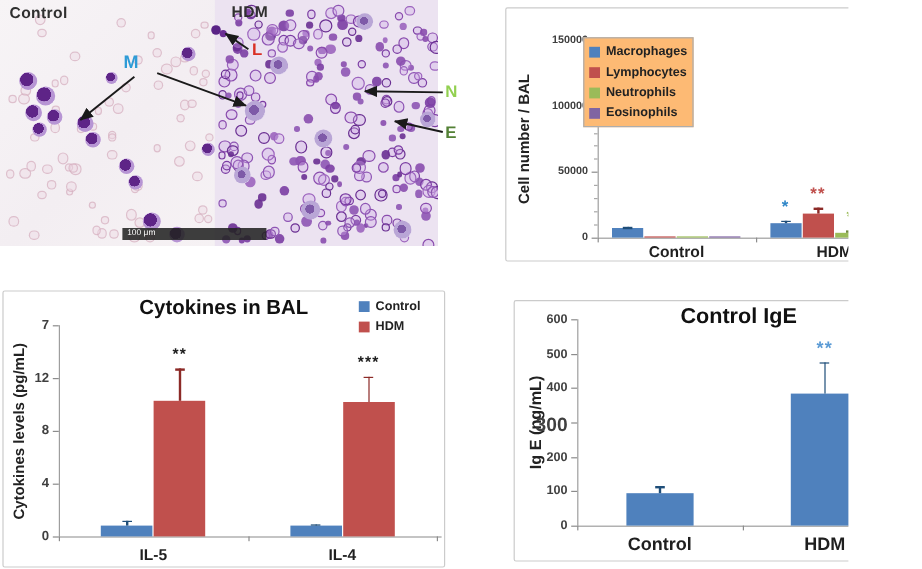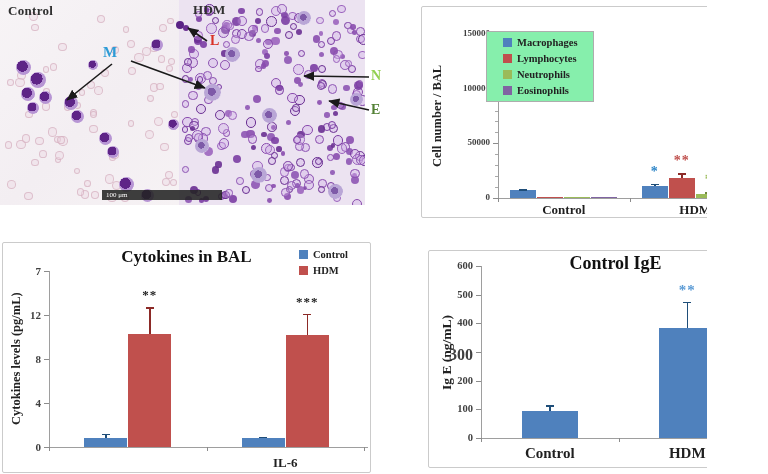--- a/index.html
+++ b/index.html
@@ -1,17 +1,17 @@
 <!DOCTYPE html>
 <html><head>
 <meta charset="utf-8">
 <style>
   html,body{margin:0;padding:0;background:#ffffff;}
   #page{position:relative;width:707px;height:474px;background:#ffffff;
-        font-family:Liberation Serif, serif;overflow:hidden;}
+        font-family:Liberation Sans, sans-serif;overflow:hidden;}
 
   
   #micrograph{position:absolute;left:0;top:0;width:365px;height:231px;}
   #photo{position:absolute;left:0;top:0;width:365px;height:205px;overflow:hidden;background:#f5f2f4;}
   #control-half{position:absolute;left:0;top:0;width:179px;height:205px;
      background:linear-gradient(135deg,#f7f4f6 0%,#f3eef2 55%,#f6f2f4 100%);}
   #hdm-half{position:absolute;left:179px;top:0;width:186px;height:205px;background:#ece3f1;}
   .cell{position:absolute;border-radius:50%;}
   .photo-label{position:absolute;font-weight:bold;font-size:13px;color:#2f2f2f;z-index:6;letter-spacing:.3px;}
   .marker-label{position:absolute;font-weight:bold;z-index:7;}
@@ -40,21 +40,21 @@
   #panel-ige .chart-ylabel{left:10px;top:15px;height:172px;font-size:13.5px;}
 
   .axis-line{position:absolute;background:#9e9e9e;}
   .tick-mark{position:absolute;background:#8c8c8c;}
   .tick-label{position:absolute;font-weight:bold;color:#3f3f3f;text-align:right;}
   .cat-label{position:absolute;font-weight:bold;color:#1f1f1f;text-align:center;}
   .bar{position:absolute;}
   .whisker-line{position:absolute;}
   .sig{position:absolute;font-weight:bold;text-align:center;letter-spacing:1px;}
   .legend-box{position:absolute;display:flex;flex-direction:column;gap:5px;}
-  .legend-box.boxed{background:#86efac;border:1px solid #adadad;padding:5px 16px;}
+  .legend-box.boxed{background:#fdba74;border:1px solid #adadad;padding:5px 4px;}
   .legend-row{display:flex;align-items:center;gap:5px;}
   .legend-swatch{width:9px;height:9px;flex:0 0 auto;}
   .legend-label{font-weight:bold;font-size:10.5px;color:#222;white-space:nowrap;}
 </style>
 </head>
 <body>
 
 <div id="page">
 
   <section id="micrograph">
@@ -515,28 +515,29 @@
       <div class="tick-label" style="left: -2px; top: 154px; width: 40px; font-size: 11px;">4</div>
       <div class="tick-mark" style="left: 41px; top: 116px; width: 5px; height: 1px;"></div>
       <div class="tick-label" style="left: -2px; top: 110px; width: 40px; font-size: 11px;">8</div>
       <div class="tick-mark" style="left: 41px; top: 72px; width: 5px; height: 1px;"></div>
       <div class="tick-label" style="left: -2px; top: 66px; width: 40px; font-size: 11px;">12</div>
       <div class="tick-mark" style="left: 41px; top: 28px; width: 5px; height: 1px;"></div>
       <div class="tick-label" style="left: -2px; top: 22px; width: 40px; font-size: 11px;">7</div>
       <div class="tick-mark" style="left: 46px; top: 204px; width: 1px; height: 4px;"></div>
       <div class="tick-mark" style="left: 203.5px; top: 204px; width: 1px; height: 4px;"></div>
       <div class="tick-mark" style="left: 361px; top: 204px; width: 1px; height: 4px;"></div>
+      <div class="cat-label" style="left: 69.75px; top: 212px; width: 110px; font-size: 13px;">IL-5</div>
       <div class="bar" style="left: 81.25px; top: 195.2px; width: 43px; height: 8.8px; background: rgb(79, 129, 189);"></div>
       <div class="whisker-line" style="left: 102px; top: 190.8px; width: 1.5px; height: 4.4px; background: rgb(31, 78, 121);"></div>
       <div class="whisker-line" style="left: 98.75px; top: 190.8px; width: 8px; height: 1.5px; background: rgb(31, 78, 121);"></div>
       <div class="bar" style="left: 125.25px; top: 90.7px; width: 43px; height: 113.3px; background: rgb(192, 80, 77);"></div>
       <div class="whisker-line" style="left: 146px; top: 64.3px; width: 1.5px; height: 26.4px; background: rgb(140, 42, 39);"></div>
       <div class="whisker-line" style="left: 142.75px; top: 64.3px; width: 8px; height: 1.5px; background: rgb(140, 42, 39);"></div>
       <div class="sig" style="left: 130.75px; top: 44.3px; width: 32px; font-size: 13px; color: rgb(28, 28, 28);">**</div>
-      <div class="cat-label" style="left: 227.25px; top: 212px; width: 110px; font-size: 13px;">IL-6</div>
+      <div class="cat-label" style="left: 227.25px; top: 212px; width: 110px; font-size: 13px;">IL-4</div>
       <div class="bar" style="left: 238.75px; top: 195.2px; width: 43px; height: 8.8px; background: rgb(79, 129, 189);"></div>
       <div class="whisker-line" style="left: 259.5px; top: 193.55px; width: 1.5px; height: 1.65px; background: rgb(31, 78, 121);"></div>
       <div class="whisker-line" style="left: 256.25px; top: 193.55px; width: 8px; height: 1.5px; background: rgb(31, 78, 121);"></div>
       <div class="bar" style="left: 282.75px; top: 91.8px; width: 43px; height: 112.2px; background: rgb(192, 80, 77);"></div>
       <div class="whisker-line" style="left: 303.5px; top: 70.9px; width: 1.5px; height: 20.9px; background: rgb(140, 42, 39);"></div>
       <div class="whisker-line" style="left: 300.25px; top: 70.9px; width: 8px; height: 1.5px; background: rgb(140, 42, 39);"></div>
       <div class="sig" style="left: 288.25px; top: 50.9px; width: 32px; font-size: 13px; color: rgb(28, 28, 28);">***</div>
       <div class="legend-box" style="left: 296px; top: 6px;">
         <div class="legend-row">
           <div class="legend-swatch" style="background: rgb(79, 129, 189);"></div>

